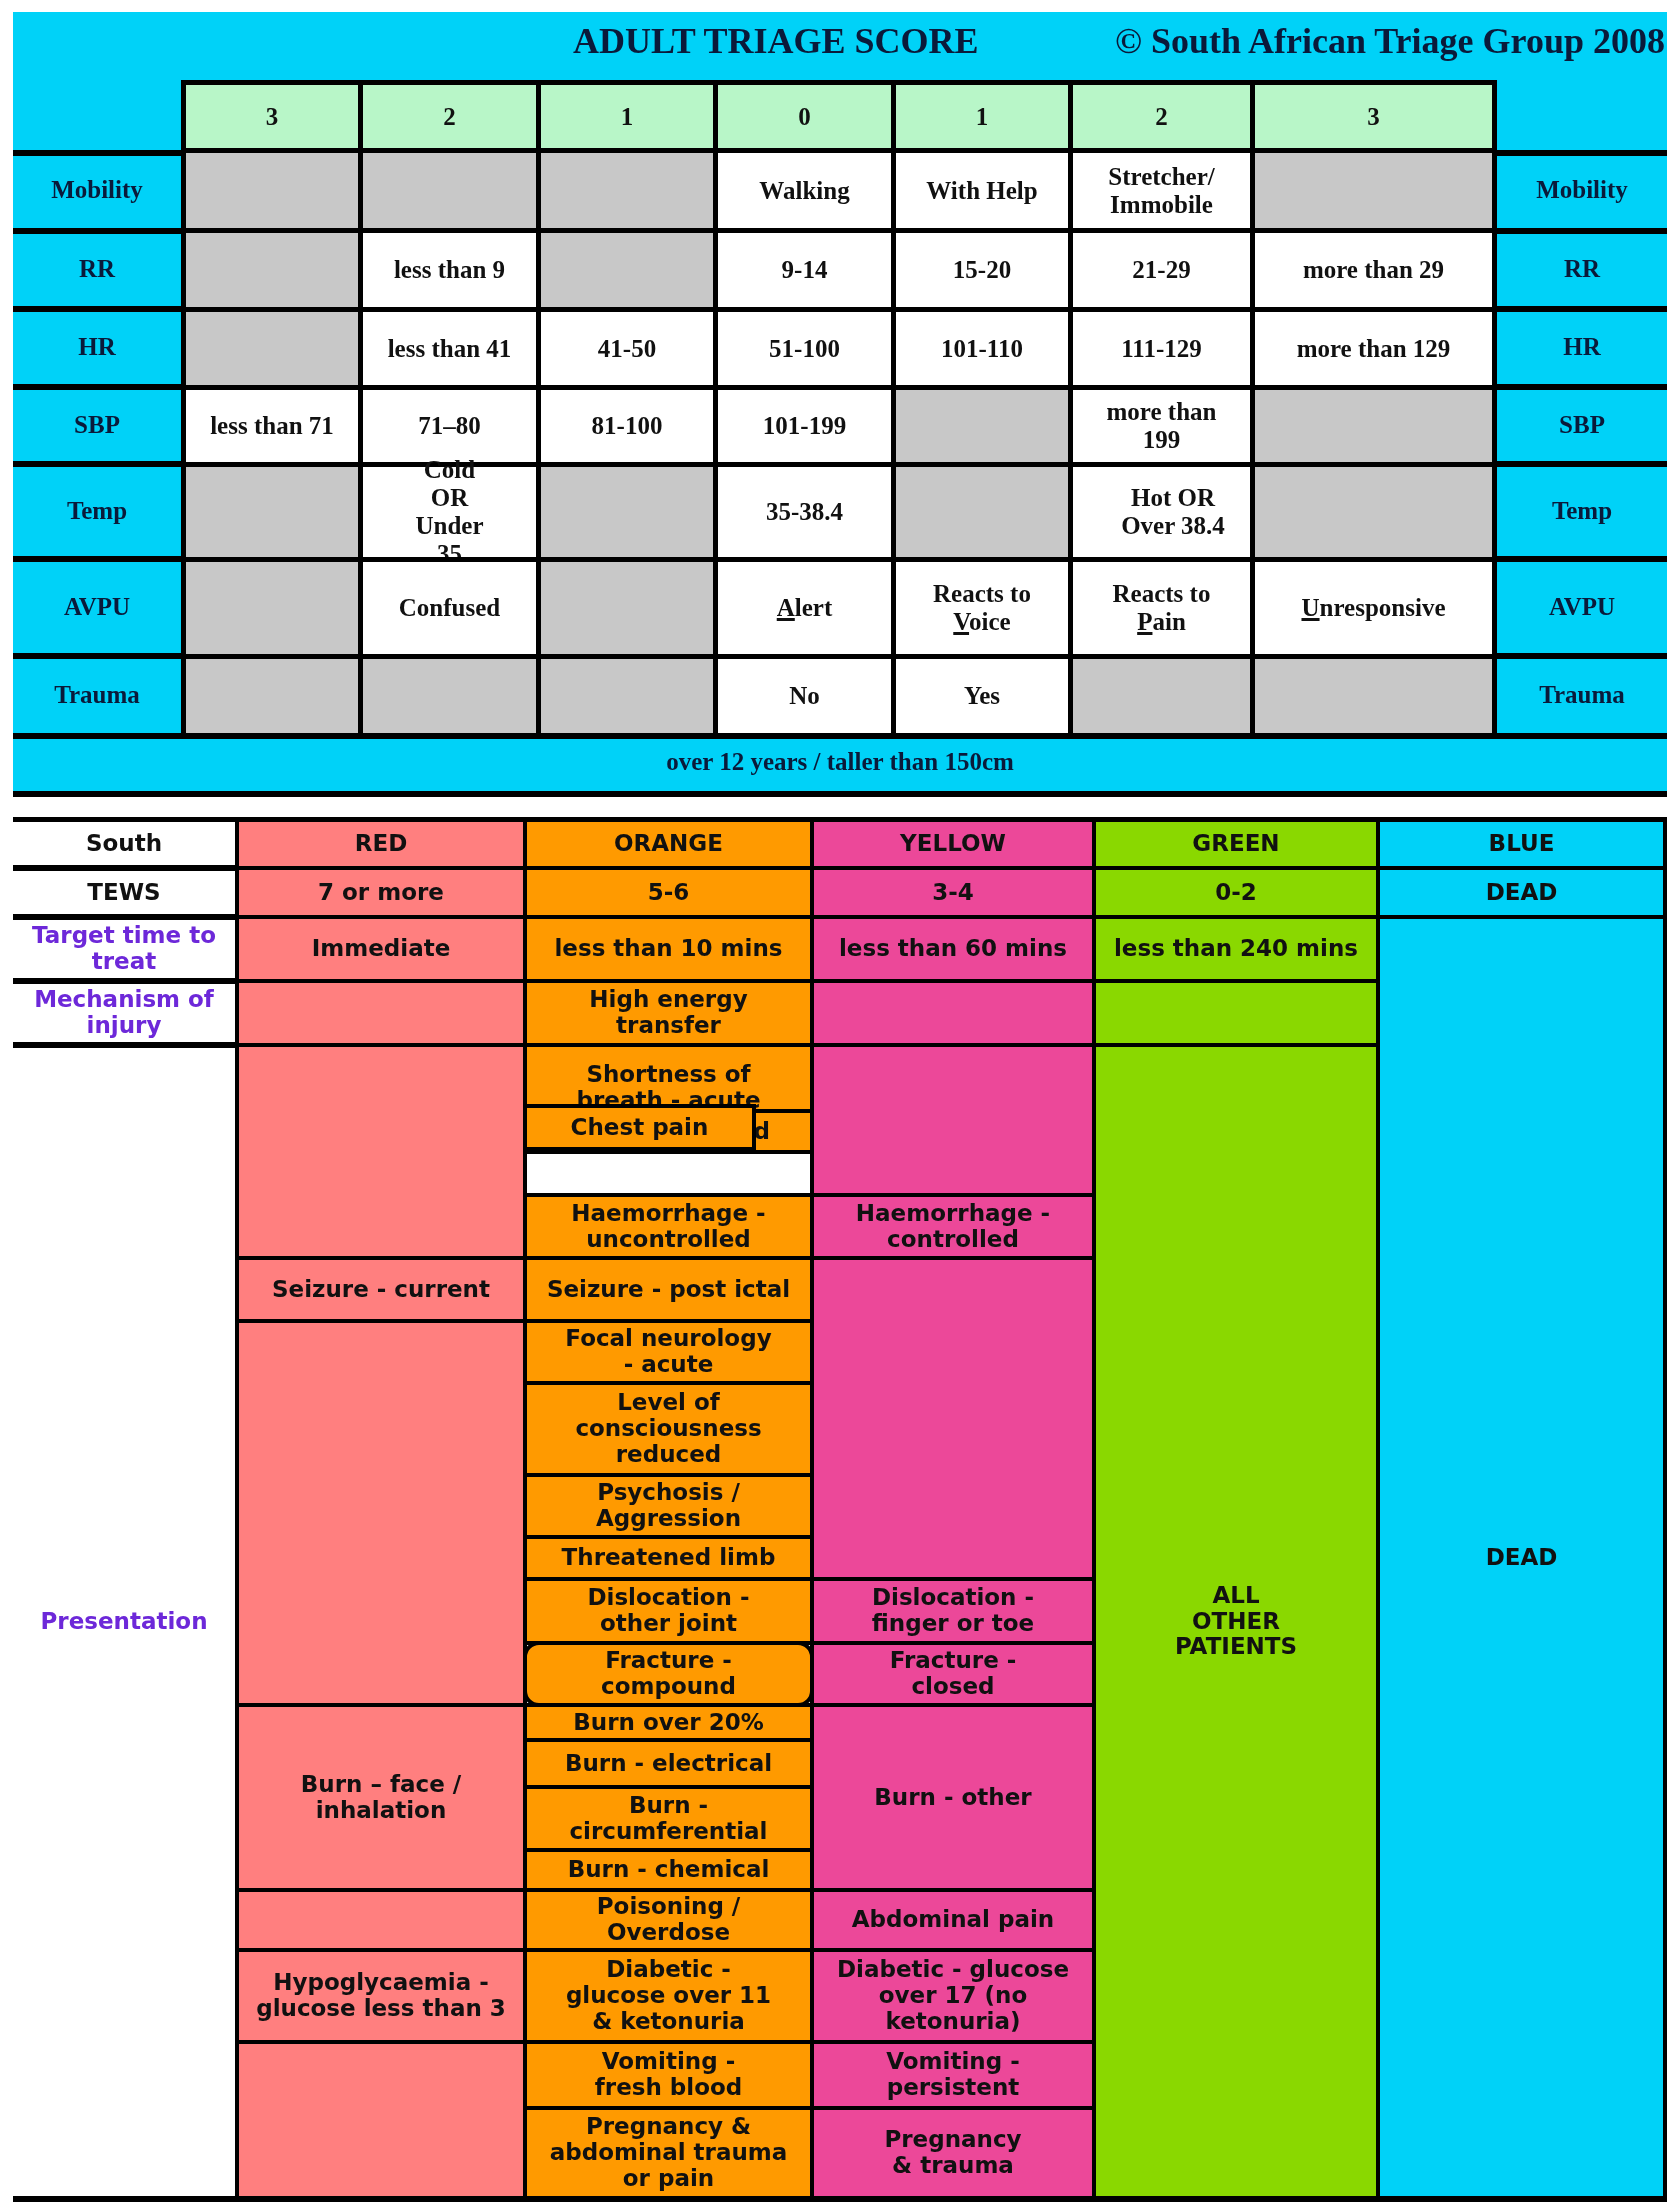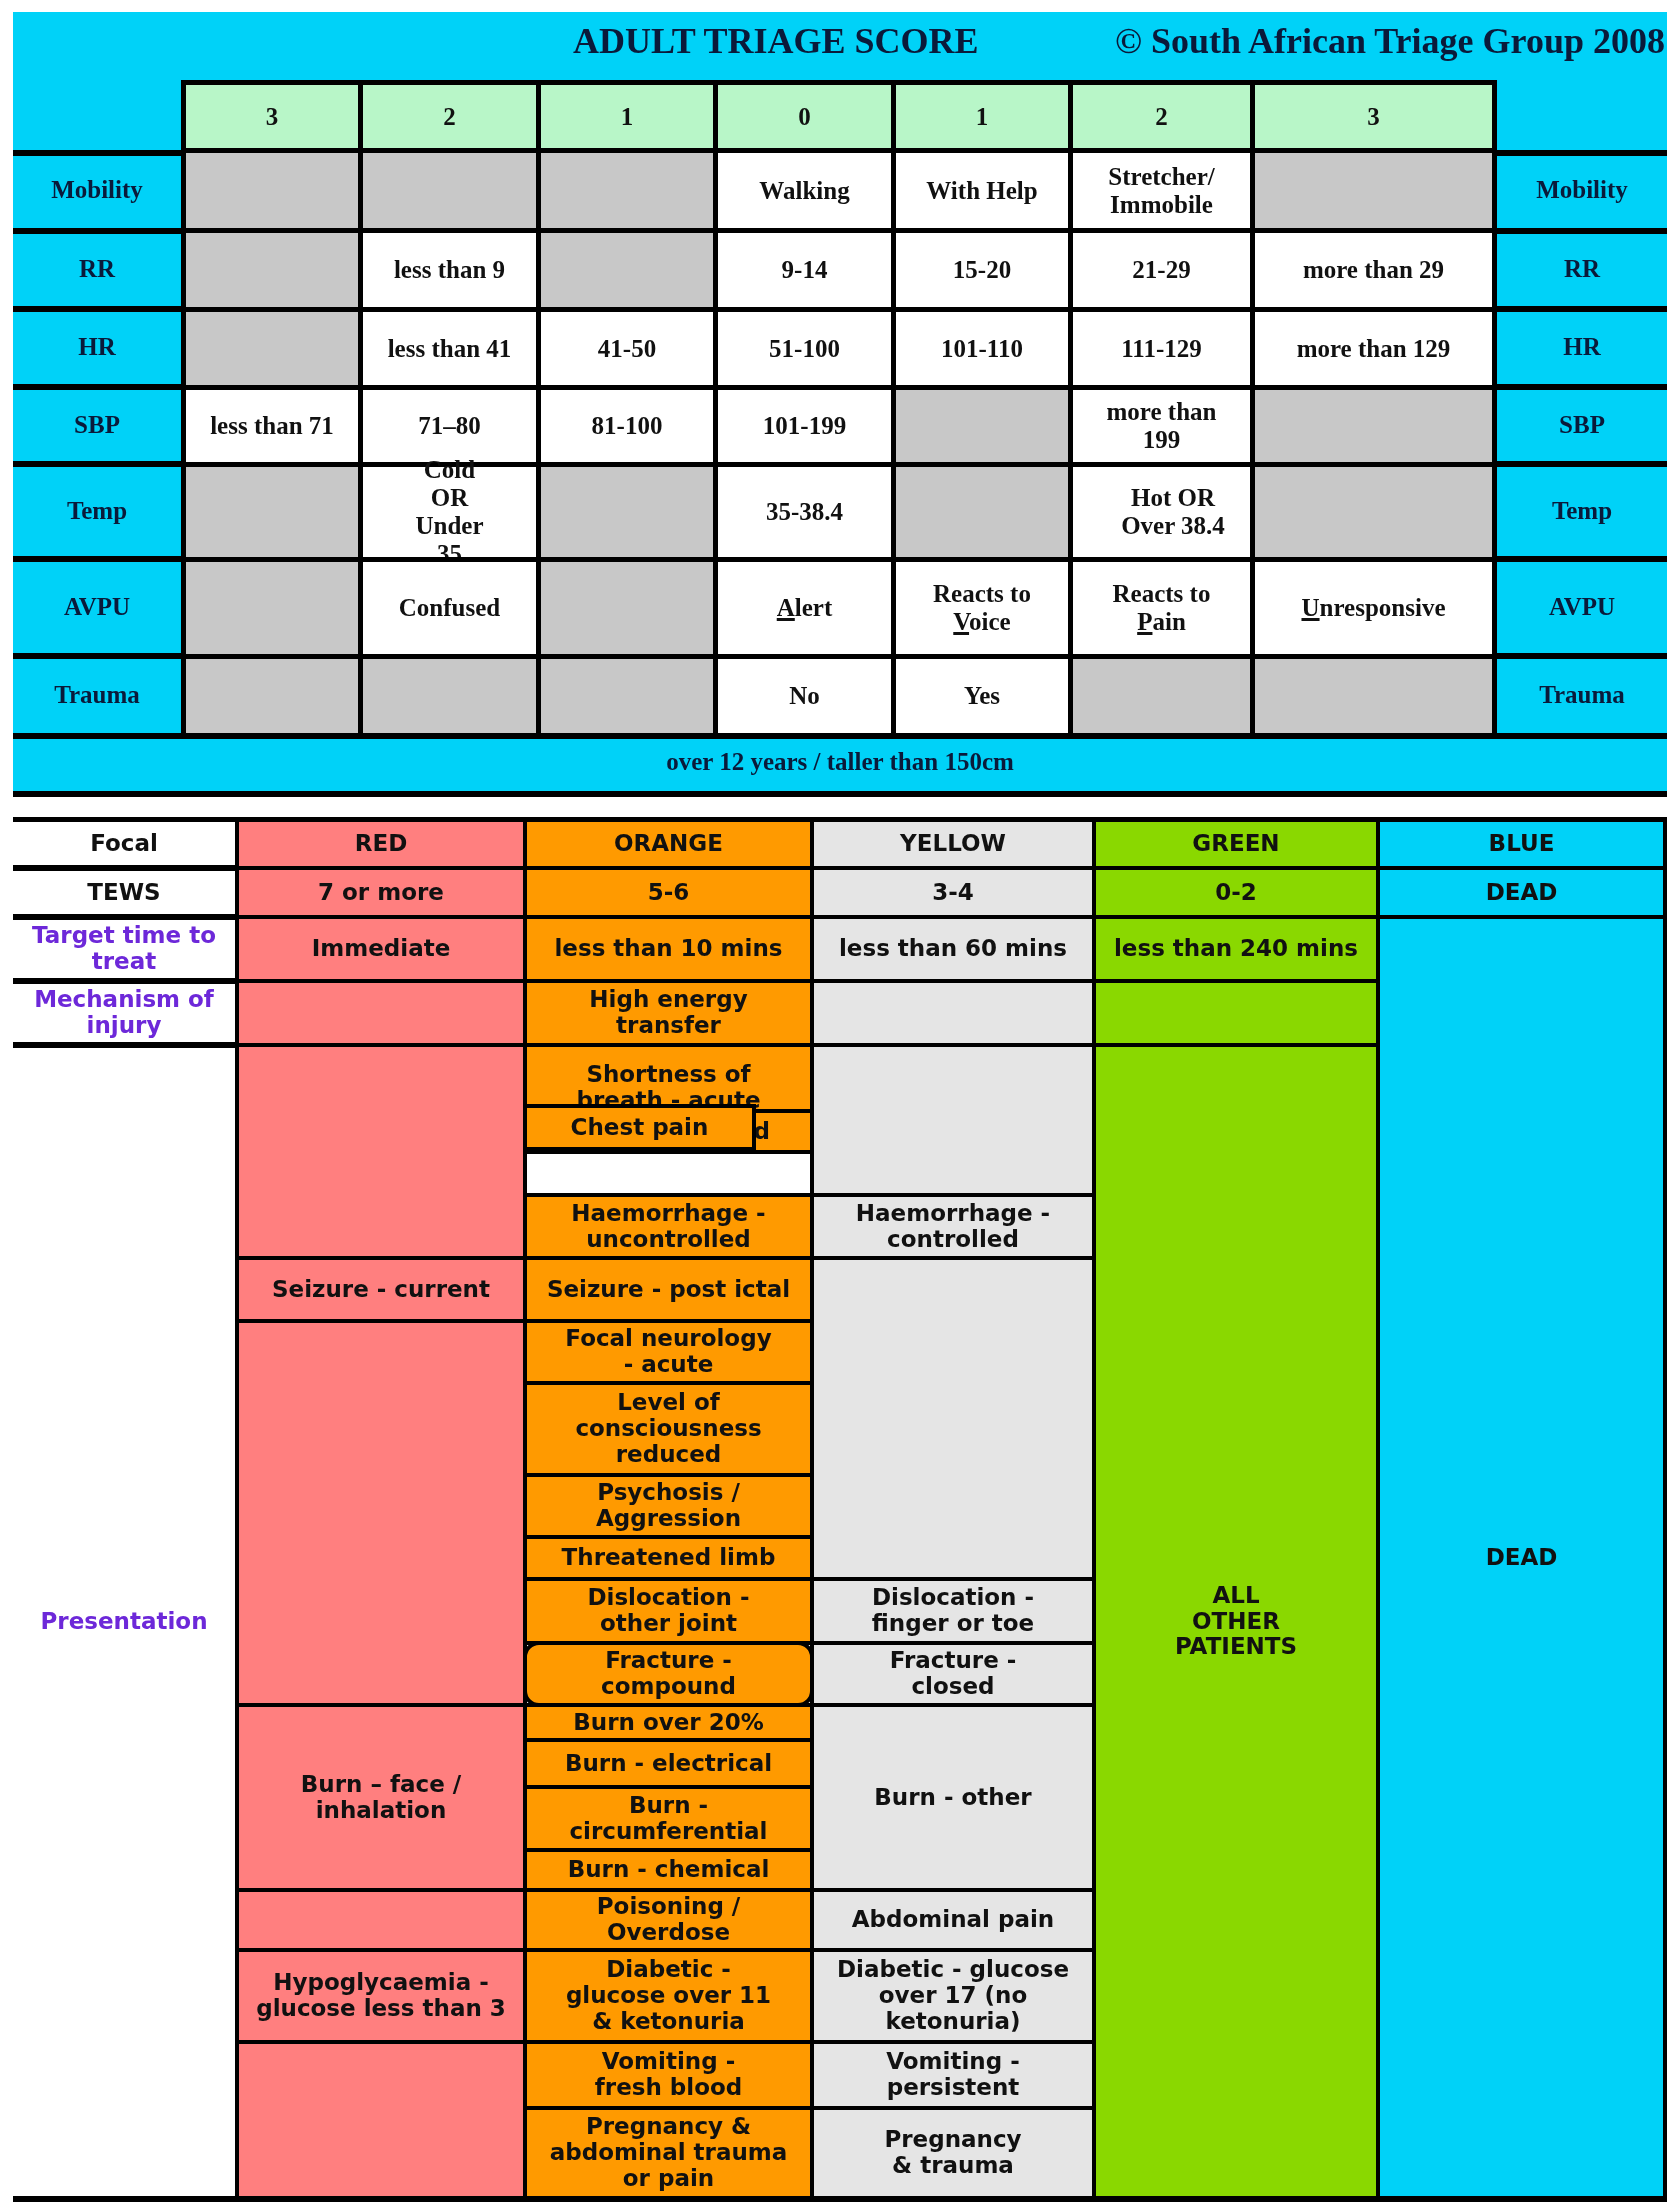--- a/index.html
+++ b/index.html
@@ -13,21 +13,21 @@
   .hdr{background:#b8f6c8;font-size:25px;}
   .lbl{font-size:25px;color:#0a1a3a;}
   .wh{background:#ffffff;font-size:25px;}
   .gr{background:#c8c8c8;}
   .footer{position:absolute;left:13px;top:733px;width:1654px;height:58px;display:flex;align-items:center;justify-content:center;font-size:25px;color:#0a1a3a;}
   .ul{text-decoration:underline;text-decoration-thickness:3px;}
   .lw{border:4px solid #000;font-size:23px;}
   .sideLbl{font-size:23px;color:#6d28d9;}
   .red{background:#ff7f7f;}
   .orange{background:#ff9a00;}
-  .yellow{background:#e5e5e5;}
+  .yellow{background:#ec4899;}
   .green{background:#8ad800;}
   .blue{background:#00d2f8;}
   .white{background:#ffffff;}
   .hline{position:absolute;height:6px;background:#000;}
 </style>
 </head>
 <body>
 
 <div class="panel"></div>
 <div class="title serif" style="left:573px;">ADULT TRIAGE SCORE</div>
@@ -137,21 +137,21 @@
 <div class="cell u wh serif" style="left:713px;top:654px;width:183px;height:84px;">No</div>
 <div class="cell u wh serif" style="left:891px;top:654px;width:182px;height:84px;">Yes</div>
 <div class="cell u gr" style="left:1068px;top:654px;width:187px;height:84px;"></div>
 <div class="cell u gr" style="left:1250px;top:654px;width:247px;height:84px;"></div>
 <div class="cell lbl serif" style="left:1499px;top:659px;width:166px;height:72px;">Trauma</div>
 
 <div class="hline" style="left:13px;top:733px;width:1654px;"></div>
 <div class="footer serif">over 12 years / taller than 150cm</div>
 
 <div class="hline" style="left:13px;top:817px;width:1654px;"></div>
-<div class="cell sans white" style="left:13px;top:822px;width:222px;height:44px;font-size:23px;">Focal</div>
+<div class="cell sans white" style="left:13px;top:822px;width:222px;height:44px;font-size:23px;">South</div>
 <div class="cell lw sans red" style="left:235px;top:818px;width:292px;height:52px;">RED</div>
 <div class="cell lw sans orange" style="left:523px;top:818px;width:291px;height:52px;">ORANGE</div>
 <div class="cell lw sans yellow" style="left:810px;top:818px;width:286px;height:52px;">YELLOW</div>
 <div class="cell lw sans green" style="left:1092px;top:818px;width:288px;height:52px;">GREEN</div>
 <div class="cell lw sans blue" style="left:1376px;top:818px;width:291px;height:52px;">BLUE</div>
 <div class="hline" style="left:13px;top:865px;width:224px;"></div>
 
 <div class="cell sans white" style="left:13px;top:871px;width:222px;height:44px;font-size:23px;">TEWS</div>
 <div class="cell lw sans red" style="left:235px;top:866px;width:292px;height:53px;">7 or more</div>
 <div class="cell lw sans orange" style="left:523px;top:866px;width:291px;height:53px;">5-6</div>

